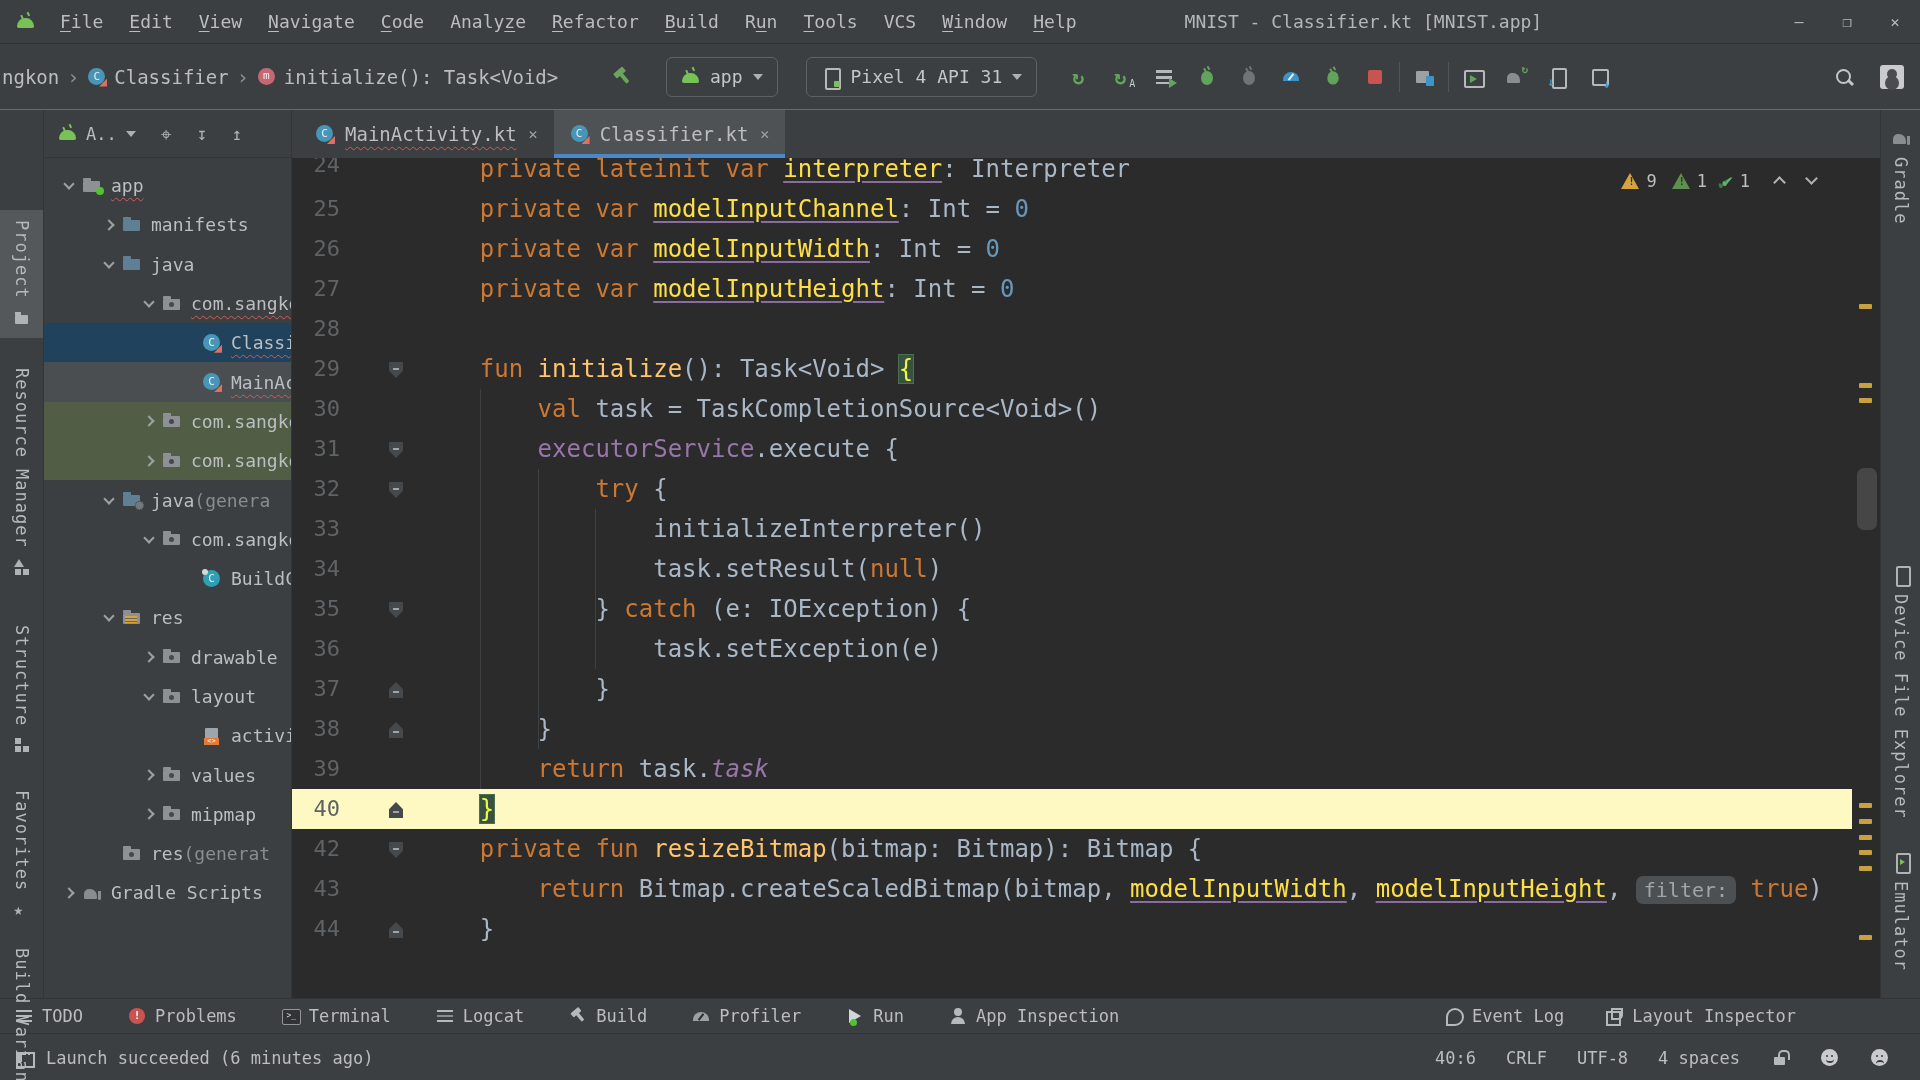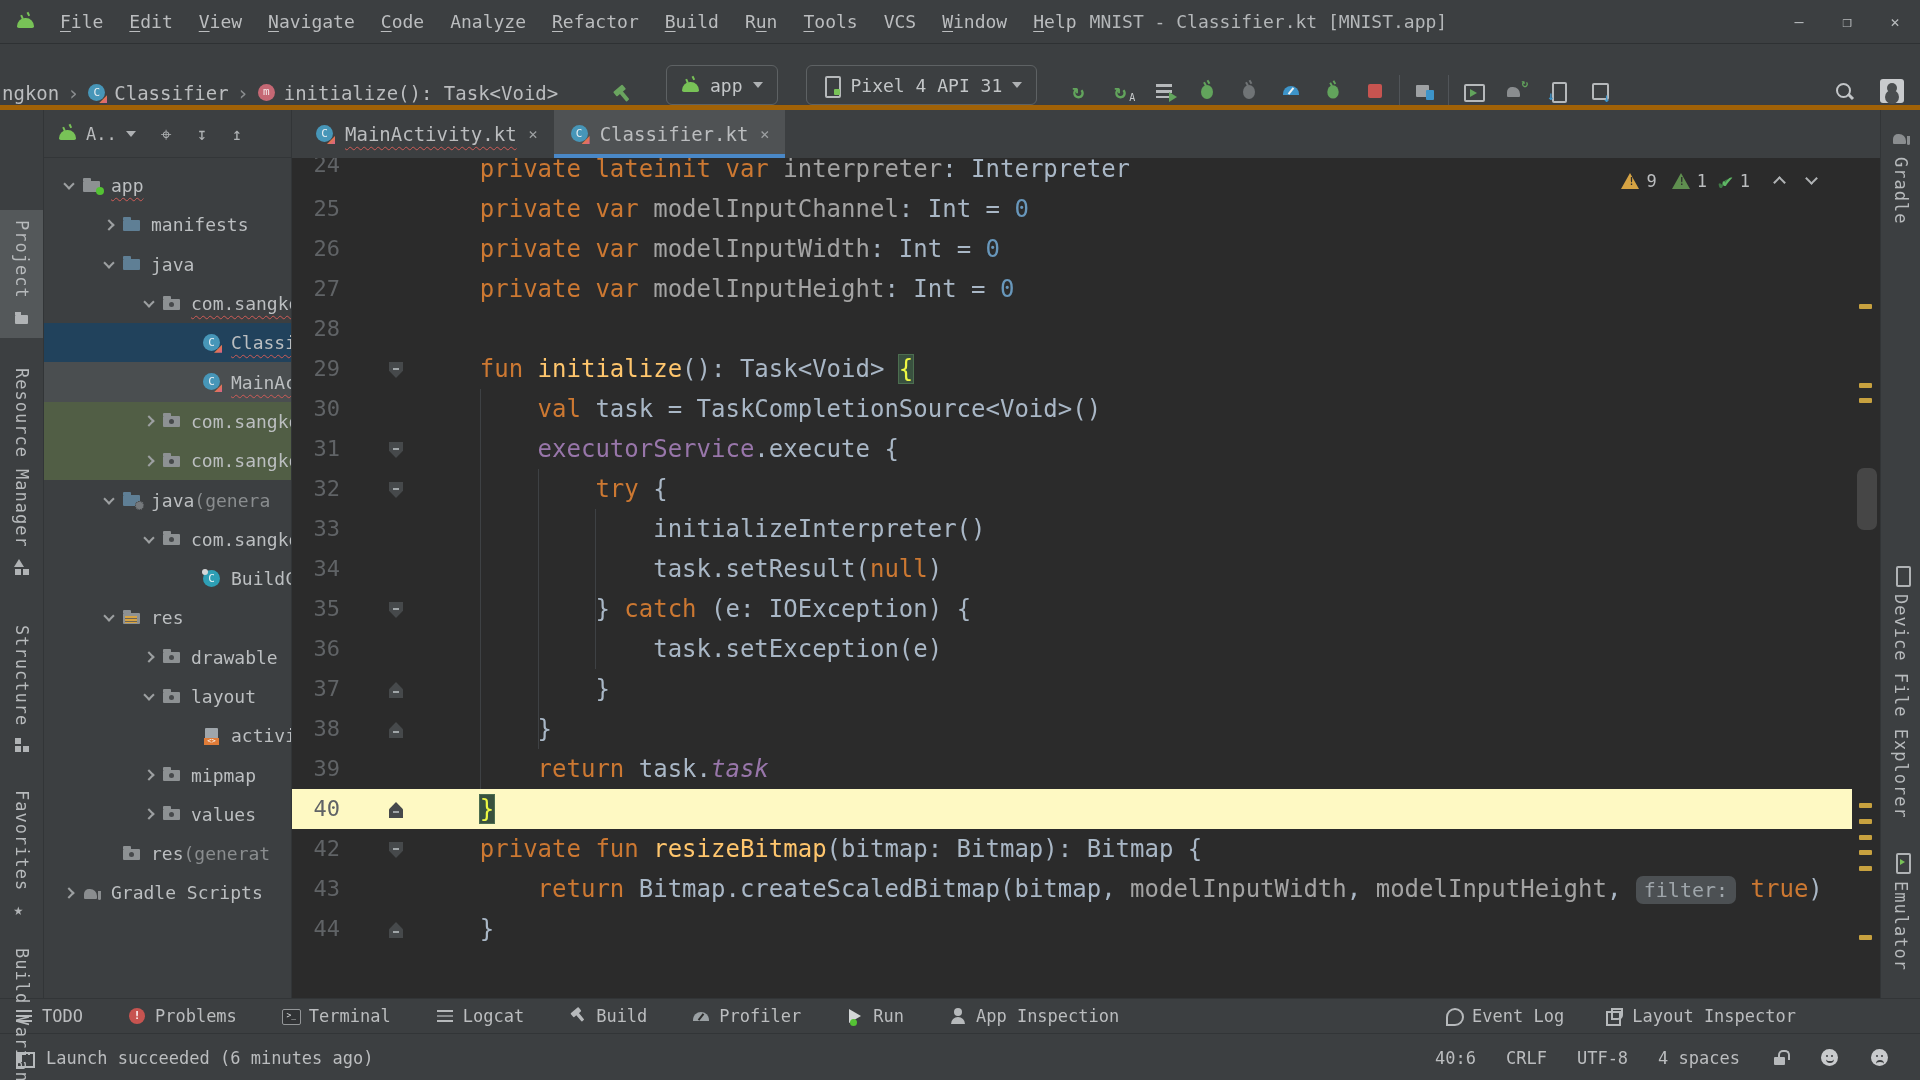--- a/index.html
+++ b/index.html
@@ -116,25 +116,25 @@
   .ic-s-structure::before{left:3px;top:3px;width:6px;height:6px;background:#b0b3b5;box-shadow:8px 8px 0 #b0b3b5,0 8px 0 #b0b3b5}
   .ic-s-star::before{content:"★";color:#b0b3b5;font-size:16px;line-height:20px;left:2px}
   .ic-s-device::before{left:5px;top:1px;width:11px;height:17px;border:2px solid #b0b3b5;border-radius:2px}
   .ic-s-emulator::before{left:5px;top:1px;width:11px;height:17px;border:2px solid #b0b3b5;border-radius:2px}
   .ic-s-emulator::after{left:9px;top:7px;border-left:5px solid #78c257;border-top:3px solid transparent;border-bottom:3px solid transparent}
 
   
   .titlebar{height:44px;display:flex;align-items:center;padding-left:16px;background:#3c3f41;border-bottom:1px solid #2e3133}
   .menubar{display:flex;margin-left:12px}
   .menu-item{padding:0 13px;font-size:18px;color:#bbbdbf;cursor:default}
-  .wtitle{font-size:18px;color:#b4b7b9;white-space:nowrap}
+  .wtitle{margin-left:95px;font-size:18px;color:#b4b7b9;white-space:nowrap}
   .wctrl{margin-left:auto;margin-right:10px;display:flex;gap:18px;align-items:center}
 
   
-  .toolbar{height:66px;display:flex;align-items:flex-end;background:#3c3f41;border-bottom:5px solid #a16207;padding-left:2px}
+  .toolbar{height:66px;display:flex;align-items:center;background:#3c3f41;border-bottom:1px solid #a16207;padding-left:2px}
   .crumbs{display:flex;align-items:center;gap:8px;font-size:19px;white-space:nowrap;overflow:hidden}
   .crumb{display:flex;align-items:center;gap:7px;color:#bbbdbf;cursor:default}
   .crumb-sep{color:#8a8d8f;font-size:20px}
   .combo{display:flex;align-items:center;gap:10px;border:1px solid #5e6264;border-radius:6px;height:40px;padding:0 14px;font-size:18px;color:#c3c6c8;cursor:default}
   .tb-group{display:flex;align-items:center;gap:14px}
   .tb-btn{width:28px;height:28px;display:flex;align-items:center;justify-content:center;cursor:default}
   .tb-div{width:1px;height:30px;background:#515559;margin:0 10px}
   .err-wave{text-decoration:underline;text-decoration-style:wavy;text-decoration-color:#cf5b56;text-decoration-thickness:1px;text-underline-offset:5px}
 
   
@@ -177,21 +177,21 @@
   .gut{width:130px;flex:none;position:relative;height:100%}
   .lnum{position:absolute;left:0;top:0;width:48px;text-align:right;font-size:22px;line-height:40px;color:#606366}
   .crow:first-child .lnum{line-height:31px}
   .fold{position:absolute;left:97px;top:13px;width:14px;height:16px;background:#46494b;clip-path:polygon(0 0,100% 0,100% 55%,50% 100%,0 55%)}
   .fold::after{content:"";position:absolute;left:4px;top:6px;width:6px;height:2px;background:#a0a5a8}
   .fold.up{clip-path:polygon(50% 0,100% 45%,100% 100%,0 100%,0 45%)}
   .fold.up::after{top:9px}
   .ctext{white-space:pre;font-size:24px;line-height:40px}
   .ctext .k{color:#cc7832}
   .ctext .t{color:#a9b7c6}
-  .ctext .v{color:#a3a3a3;text-decoration-color:#8a6d9c;text-underline-offset:4px}
+  .ctext .v{color:#fde047;text-decoration:underline;text-decoration-color:#8a6d9c;text-underline-offset:4px}
   .ctext .vp{color:#9876aa}
   .ctext .fn{color:#ffc66d}
   .ctext .num{color:#6897bb}
   .ctext .lit{color:#cc7832}
   .ctext .it{color:#9876aa;font-style:italic}
   .ctext .bm{color:#eef843;background:#39513f;box-shadow:0 0 0 1px #4c6e50}
   .ctext .hint{background:#4c5053;color:#9fa6ab;border-radius:7px;padding:2px 8px;font-size:20px}
   
   .inspect{position:absolute;top:12px;right:64px;display:flex;align-items:center;gap:15px;font-size:17px;color:#bbbdbf}
   .tri{width:0;height:0;border-left:9px solid transparent;border-right:9px solid transparent;border-bottom:16px solid #d6a343;position:relative}
@@ -476,30 +476,30 @@
           <span class="ic ic-layout-xml"></span>
           <span class="">activity_main.xml</span>
         </div>
         <div class="trow " style="padding-left:92px">
     <span class="chevbox">
             <span class="tchev right"></span>
           </span>
           <span class="ic ic-package">
             <span class="dot"></span>
           </span>
+          <span class="">values</span>
+        </div>
+        <div class="trow " style="padding-left:92px">
+    <span class="chevbox">
+            <span class="tchev right"></span>
+          </span>
+          <span class="ic ic-package">
+            <span class="dot"></span>
+          </span>
           <span class="">mipmap</span>
-        </div>
-        <div class="trow " style="padding-left:92px">
-    <span class="chevbox">
-            <span class="tchev right"></span>
-          </span>
-          <span class="ic ic-package">
-            <span class="dot"></span>
-          </span>
-          <span class="">values</span>
         </div>
         <div class="trow " style="padding-left:52px">
     <span class="chevbox"></span>
           <span class="ic ic-package">
             <span class="dot"></span>
           </span>
           <span class="">res</span>
           <span class="tsuffix"> (generat</span>
         </div>
         <div class="trow " style="padding-left:12px">

